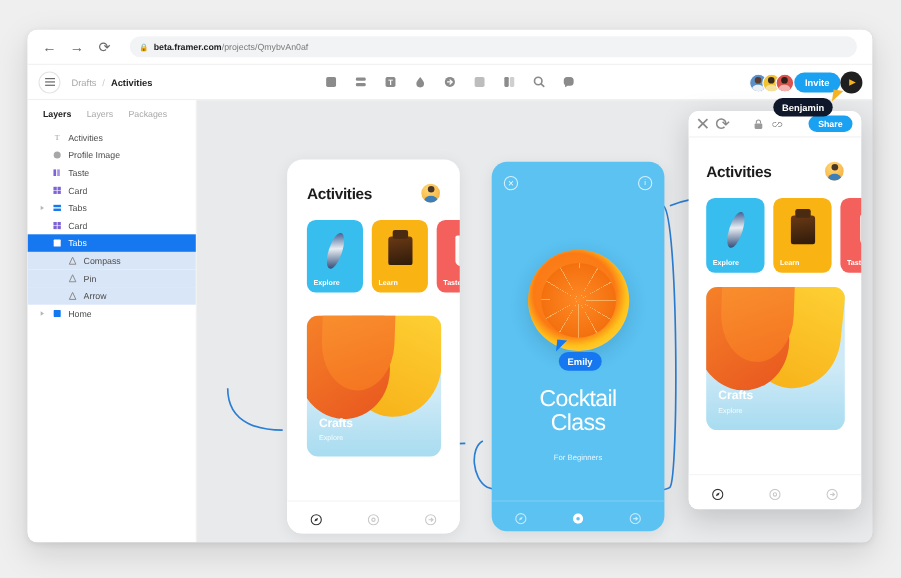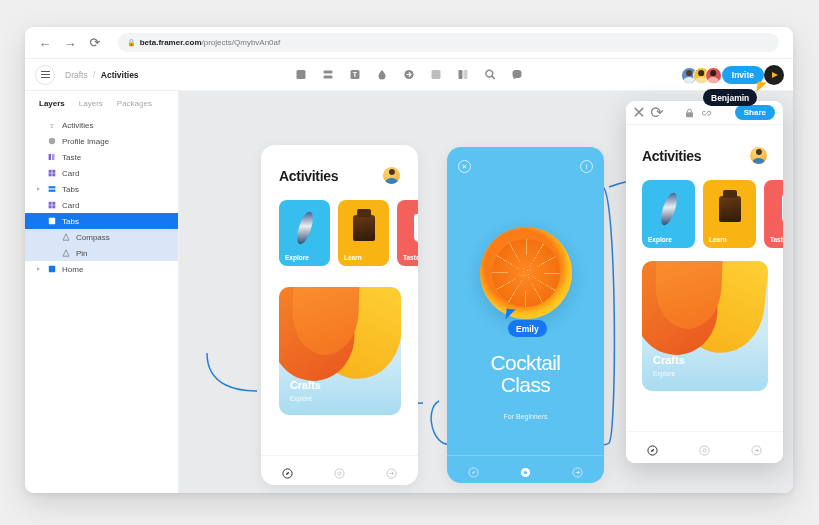--- a/index.html
+++ b/index.html
@@ -612,20 +612,28 @@
 
       <div class="layer-row indent1 childsel">
         <span class="layer-ic">
           <svg width="8" height="8" viewBox="0 0 8 8">
               <path d="M4 0.8 L7 7.2 L1 7.2 Z" fill="none" stroke="#8a8a8a" stroke-width="0.9"></path>
             </svg>
           </span>
         <span class="layer-label">Pin</span>
       </div>
 
+      <div class="layer-row indent1 childsel">
+        <span class="layer-ic">
+          <svg width="8" height="8" viewBox="0 0 8 8">
+              <path d="M4 0.8 L7 7.2 L1 7.2 Z" fill="none" stroke="#8a8a8a" stroke-width="0.9"></path>
+            </svg>
+          </span>
+        <span class="layer-label">Arrow</span>
+      </div>
 
       <div class="layer-row">
         <span class="disc-tri"></span>
         <span class="layer-ic">
           <svg width="8" height="8" viewBox="0 0 8 8">
               <rect x="0.8" y="0.8" width="6.4" height="6.4" rx="0.6" fill="#1578f1"></rect>
             </svg>
           </span>
         <span class="layer-label">Home</span>
       </div>

